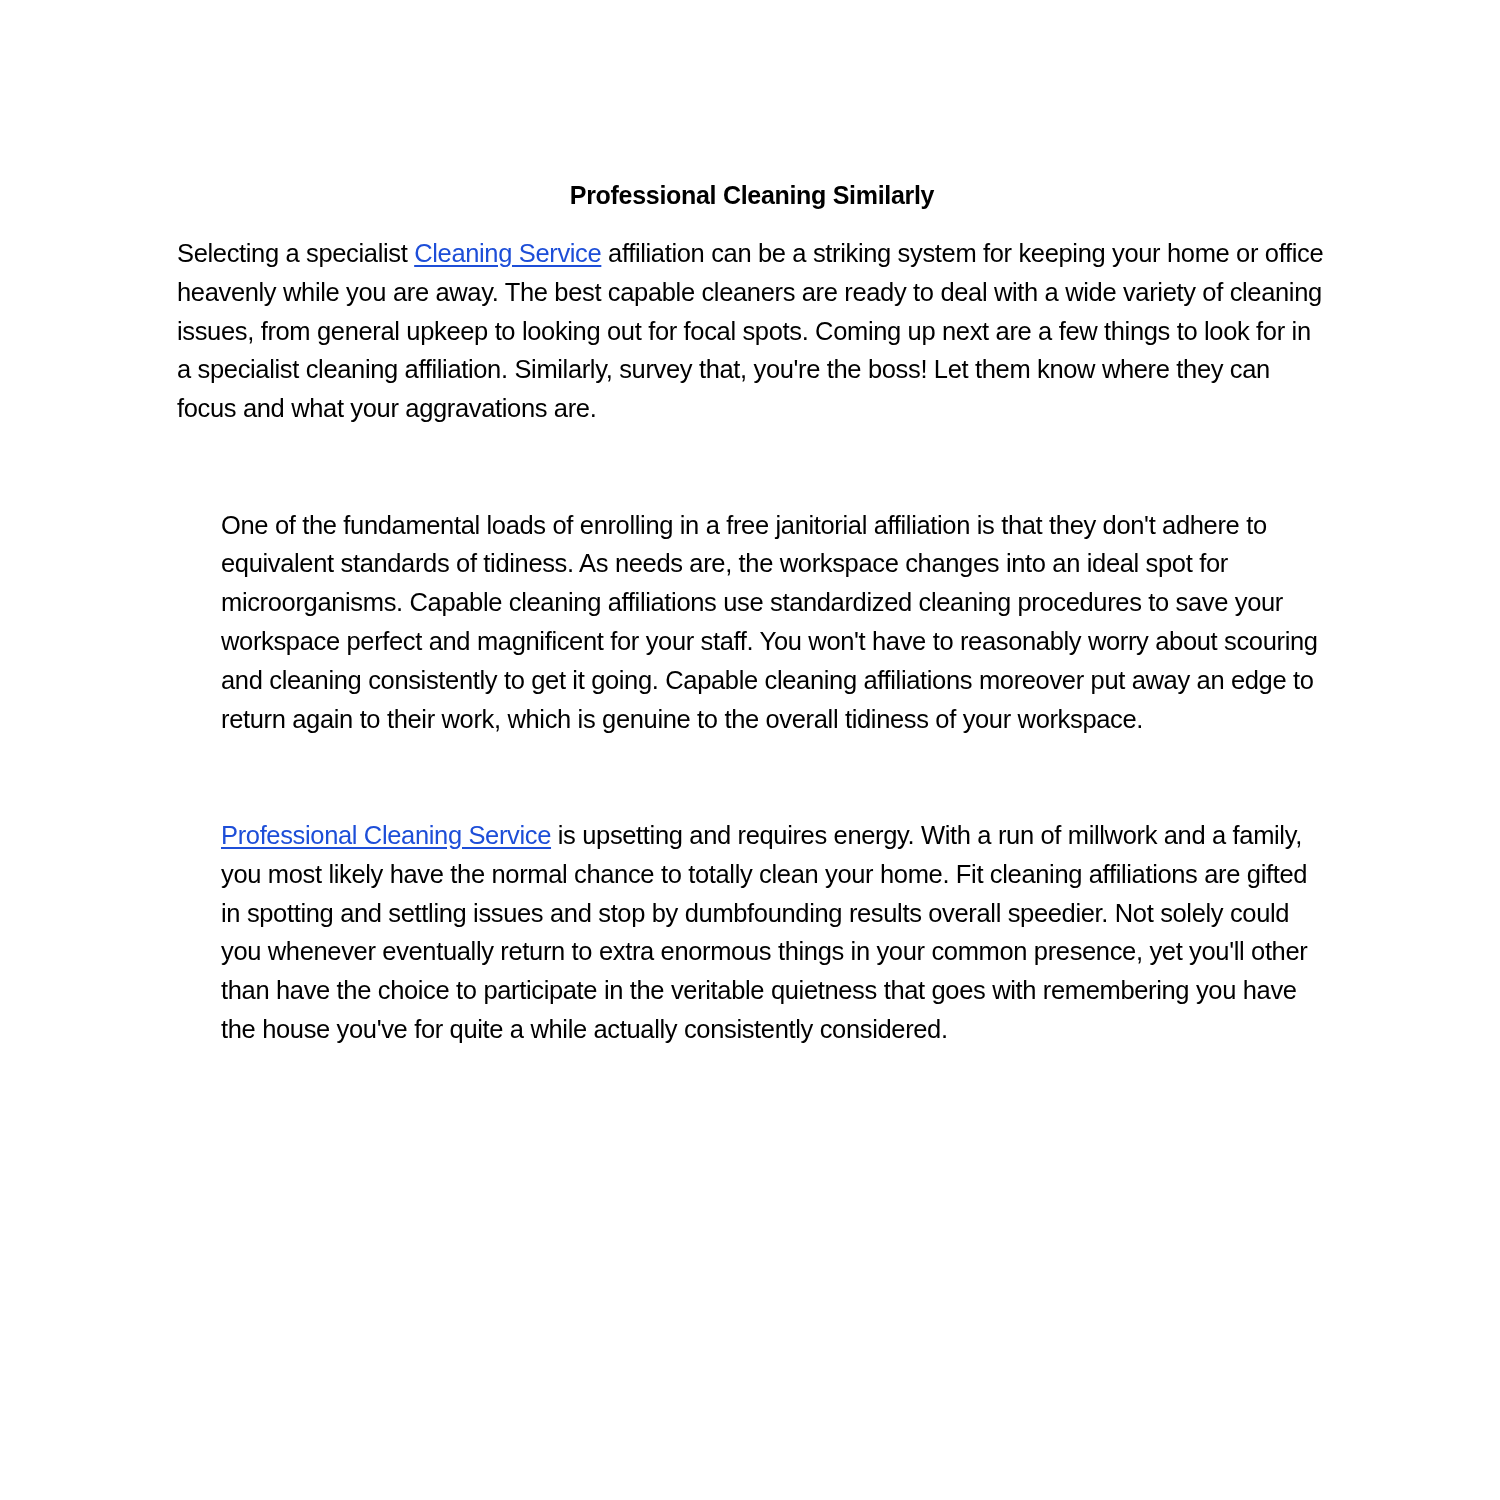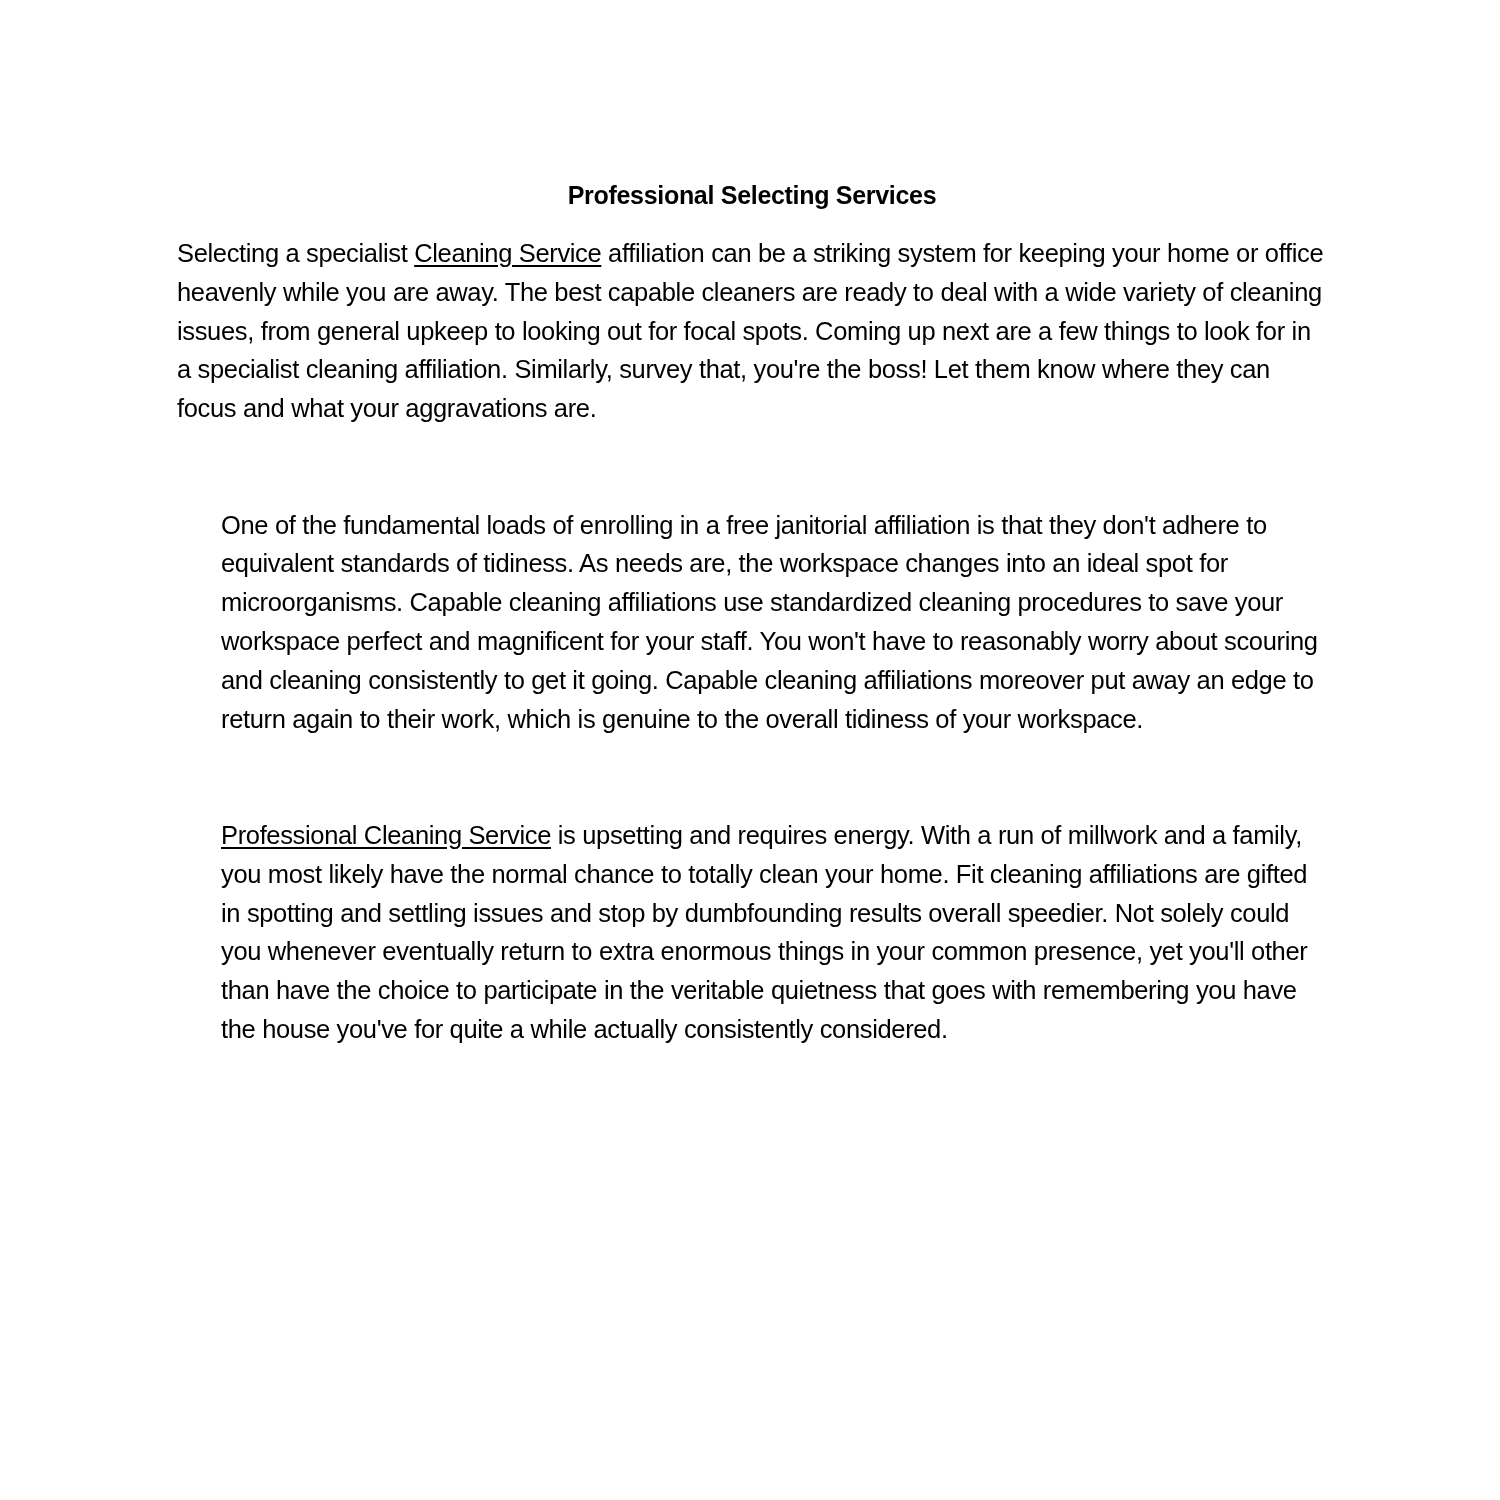--- a/index.html
+++ b/index.html
@@ -34,30 +34,30 @@
       line-height: 38.8px;
       margin: 0;
       letter-spacing: -0.35px;
       word-spacing: 0px;
     }
     .para + .para {
       margin-top: 77.6px;
       margin-left: 44px;
     }
     a.link {
-      color: #000000;
+      color: #1d4ed8;
       text-decoration: underline;
       text-underline-offset: 3px;
       cursor: pointer;
     }
   </style>
 </head>
 <body>
 
 <div class="page">
-  <h1 class="title">Professional Selecting Services</h1>
+  <h1 class="title">Professional Cleaning Similarly</h1>
 
   <p class="para"><span>Selecting a specialist </span><a class="link">Cleaning Service</a><span> affiliation can be a striking system for keeping your home or office heavenly while you are away. The best capable cleaners are ready to deal with a wide variety of cleaning issues, from general upkeep to looking out for focal spots. Coming up next are a few things to look for in a specialist cleaning affiliation. Similarly, survey that, you're the boss! Let them know where they can focus and what your aggravations are.</span></p>
 
   <p class="para">One of the fundamental loads of enrolling in a free janitorial affiliation is that they don't adhere to equivalent standards of tidiness. As needs are, the workspace changes into an ideal spot for microorganisms. Capable cleaning affiliations use standardized cleaning procedures to save your workspace perfect and magnificent for your staff. You won't have to reasonably worry about scouring and cleaning consistently to get it going. Capable cleaning affiliations moreover put away an edge to return again to their work, which is genuine to the overall tidiness of your workspace.</p>
 
   <p class="para"><a class="link">Professional Cleaning Service</a><span> is upsetting and requires energy. With a run of millwork and a family, you most likely have the normal chance to totally clean your home. Fit cleaning affiliations are gifted in spotting and settling issues and stop by dumbfounding results overall speedier. Not solely could you whenever eventually return to extra enormous things in your common presence, yet you'll other than have the choice to participate in the veritable quietness that goes with remembering you have the house you've for quite a while actually consistently considered.</span></p>
 </div>
 
 </body></html>

